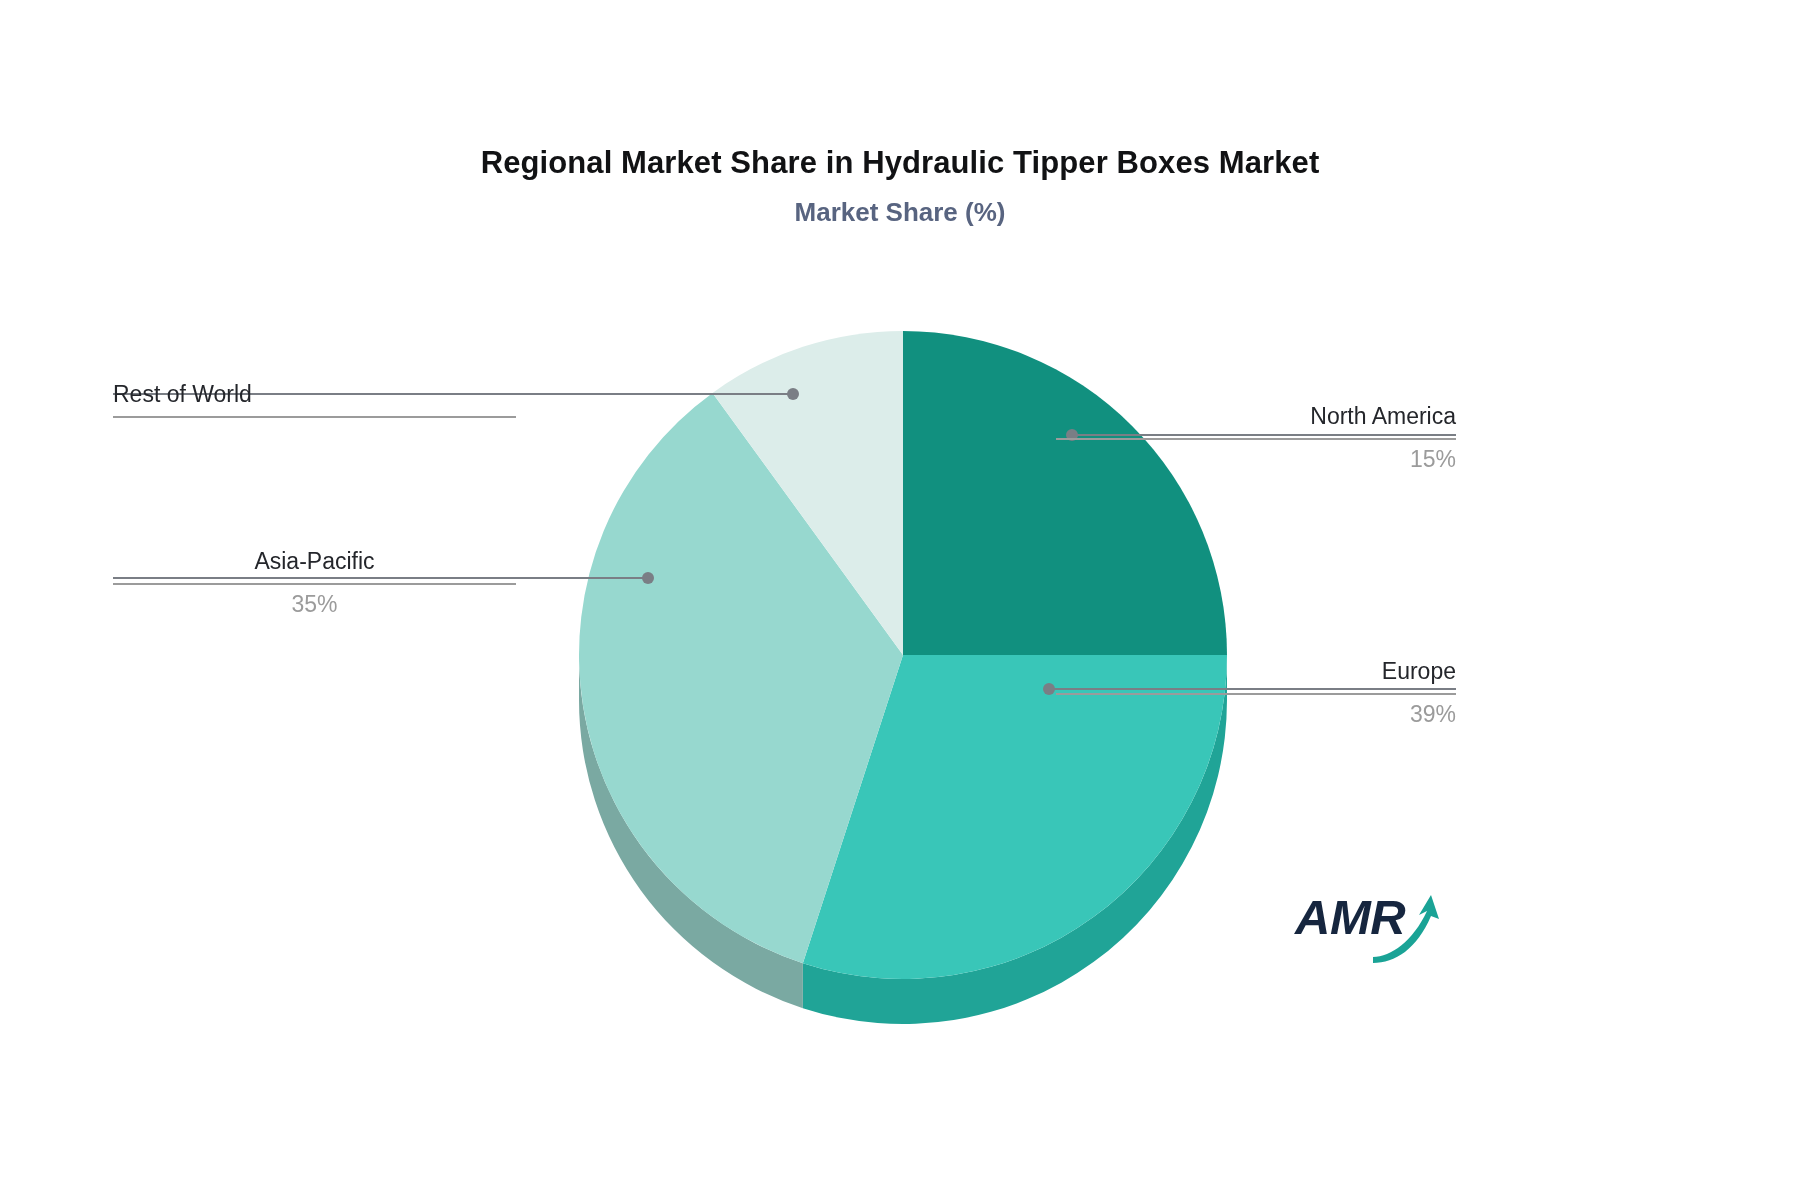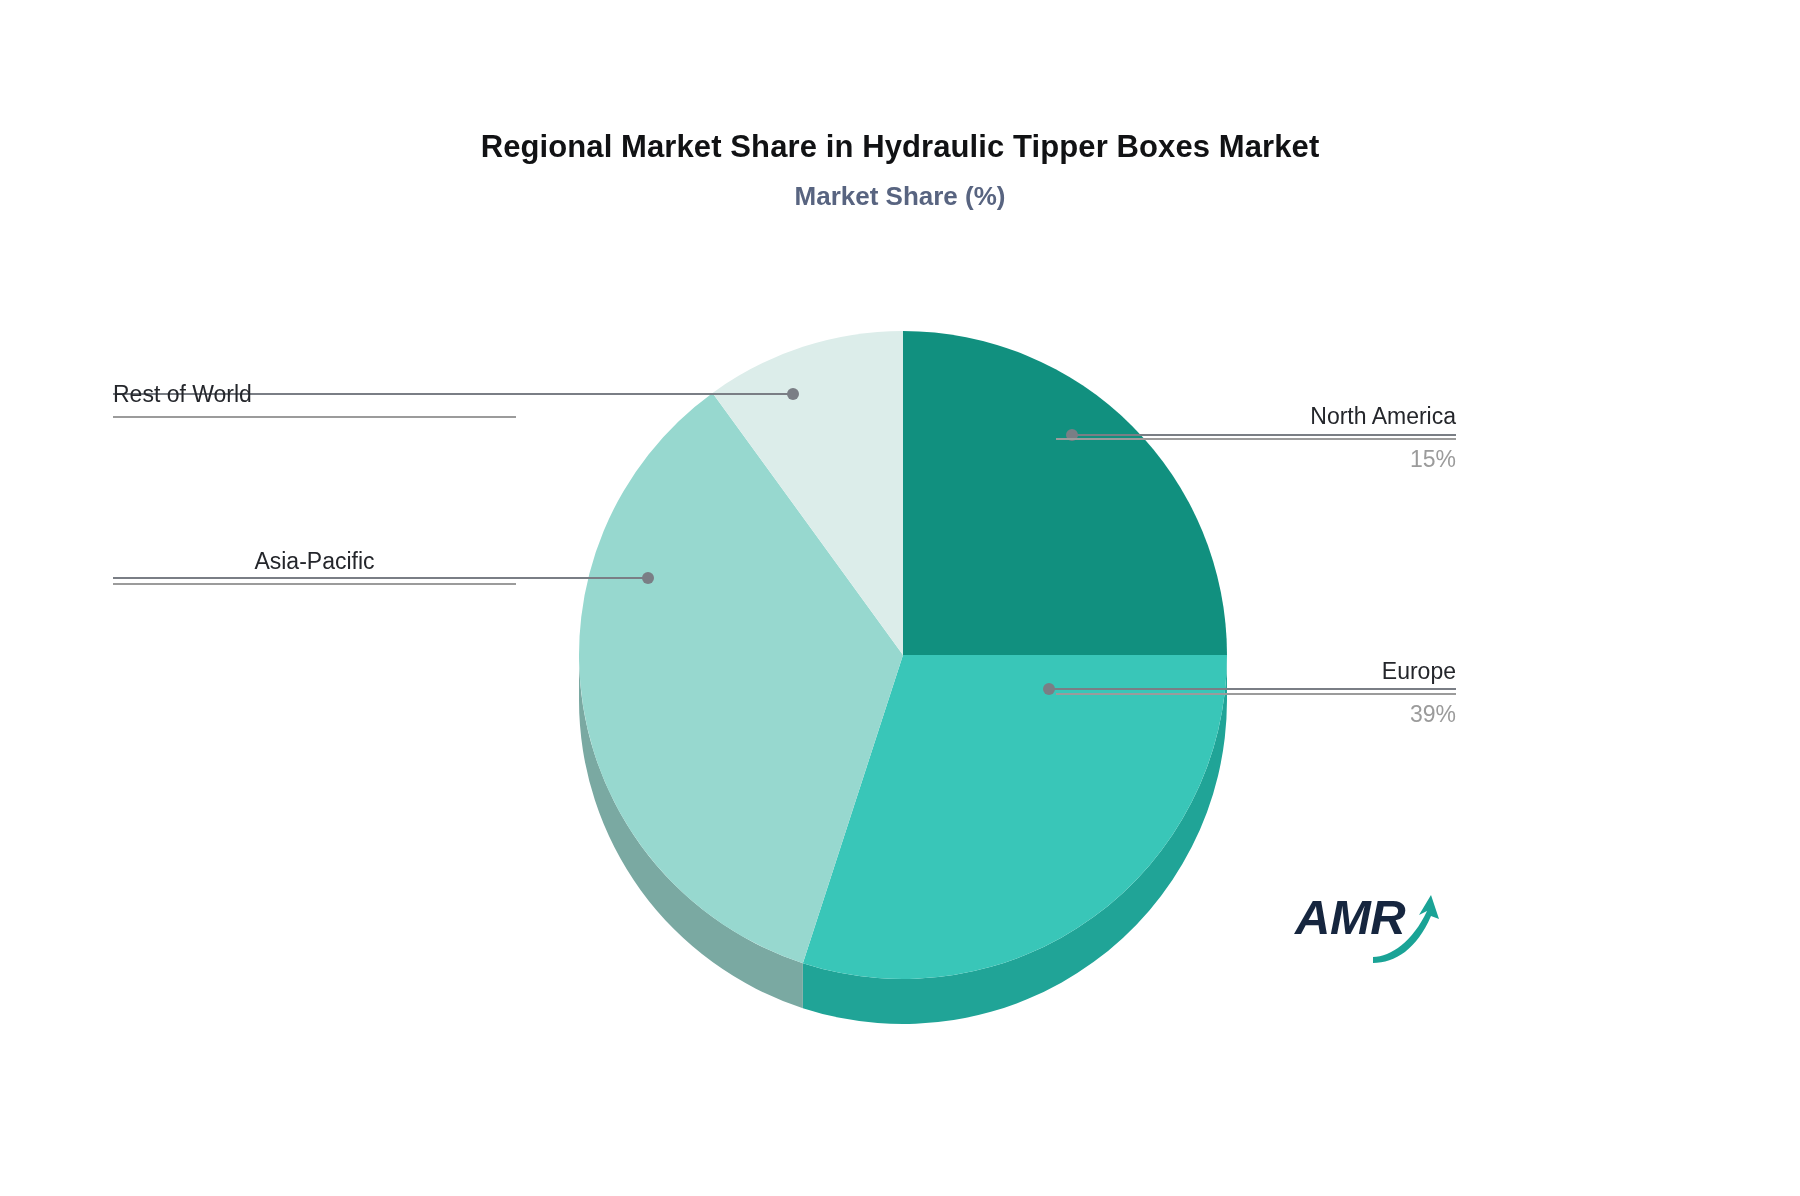--- a/index.html
+++ b/index.html
@@ -31,21 +31,21 @@
     width: 1800px;
     text-align: center;
     pointer-events: none;
   }
   #chart-title {
     font-size: 31px;
     font-weight: bold;
     color: #111214;
     letter-spacing: 0.1px;
     line-height: 1.2;
-    margin: 0;
+    margin: 16px;
   }
   #chart-subtitle {
     font-size: 26px;
     font-weight: bold;
     color: #586480;
     margin: 0;
     margin-top: 16px;
     line-height: 1.2;
   }
 
@@ -143,20 +143,21 @@
 </div>
 
 <div class="callout left" id="callout-rest-of-world">
   <div class="cl-name">Rest of World</div>
   <div class="cl-rule"></div>
 </div>
 
 <div class="callout left" id="callout-asia-pacific">
   <div class="cl-name">Asia-Pacific</div>
   <div class="cl-rule"></div>
+  <div class="cl-value">35%</div>
 </div>
 
 <div class="callout right" id="callout-north-america">
   <div class="cl-name">North America</div>
   <div class="cl-rule"></div>
   <div class="cl-value">15%</div>
 </div>
 
 <div class="callout right" id="callout-europe">
   <div class="cl-name">Europe</div>

